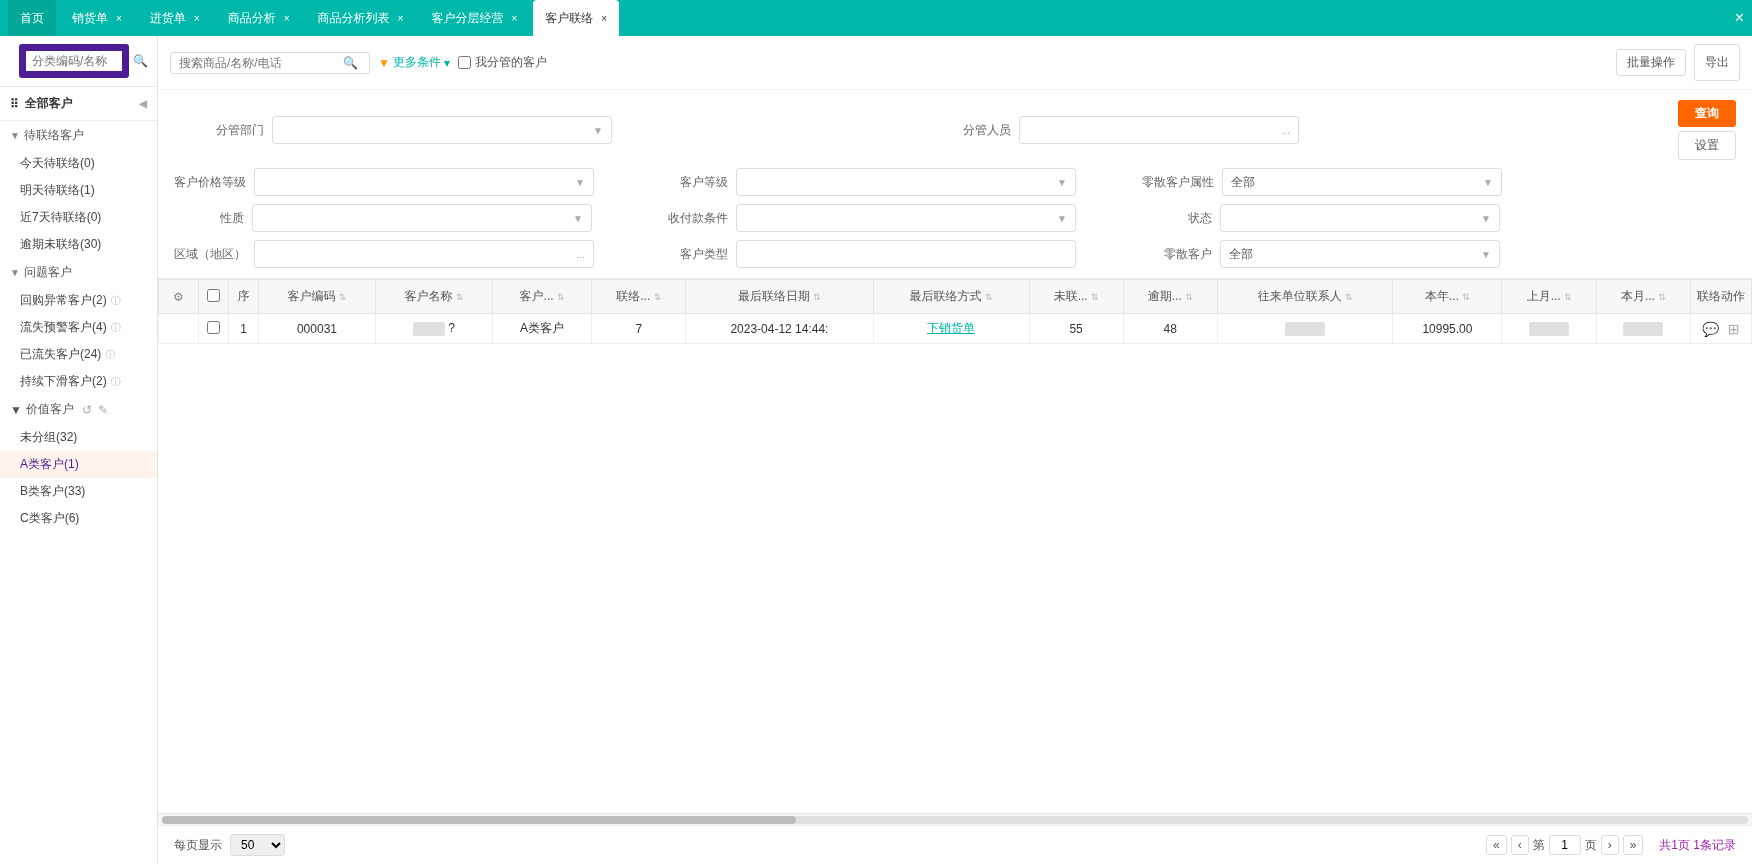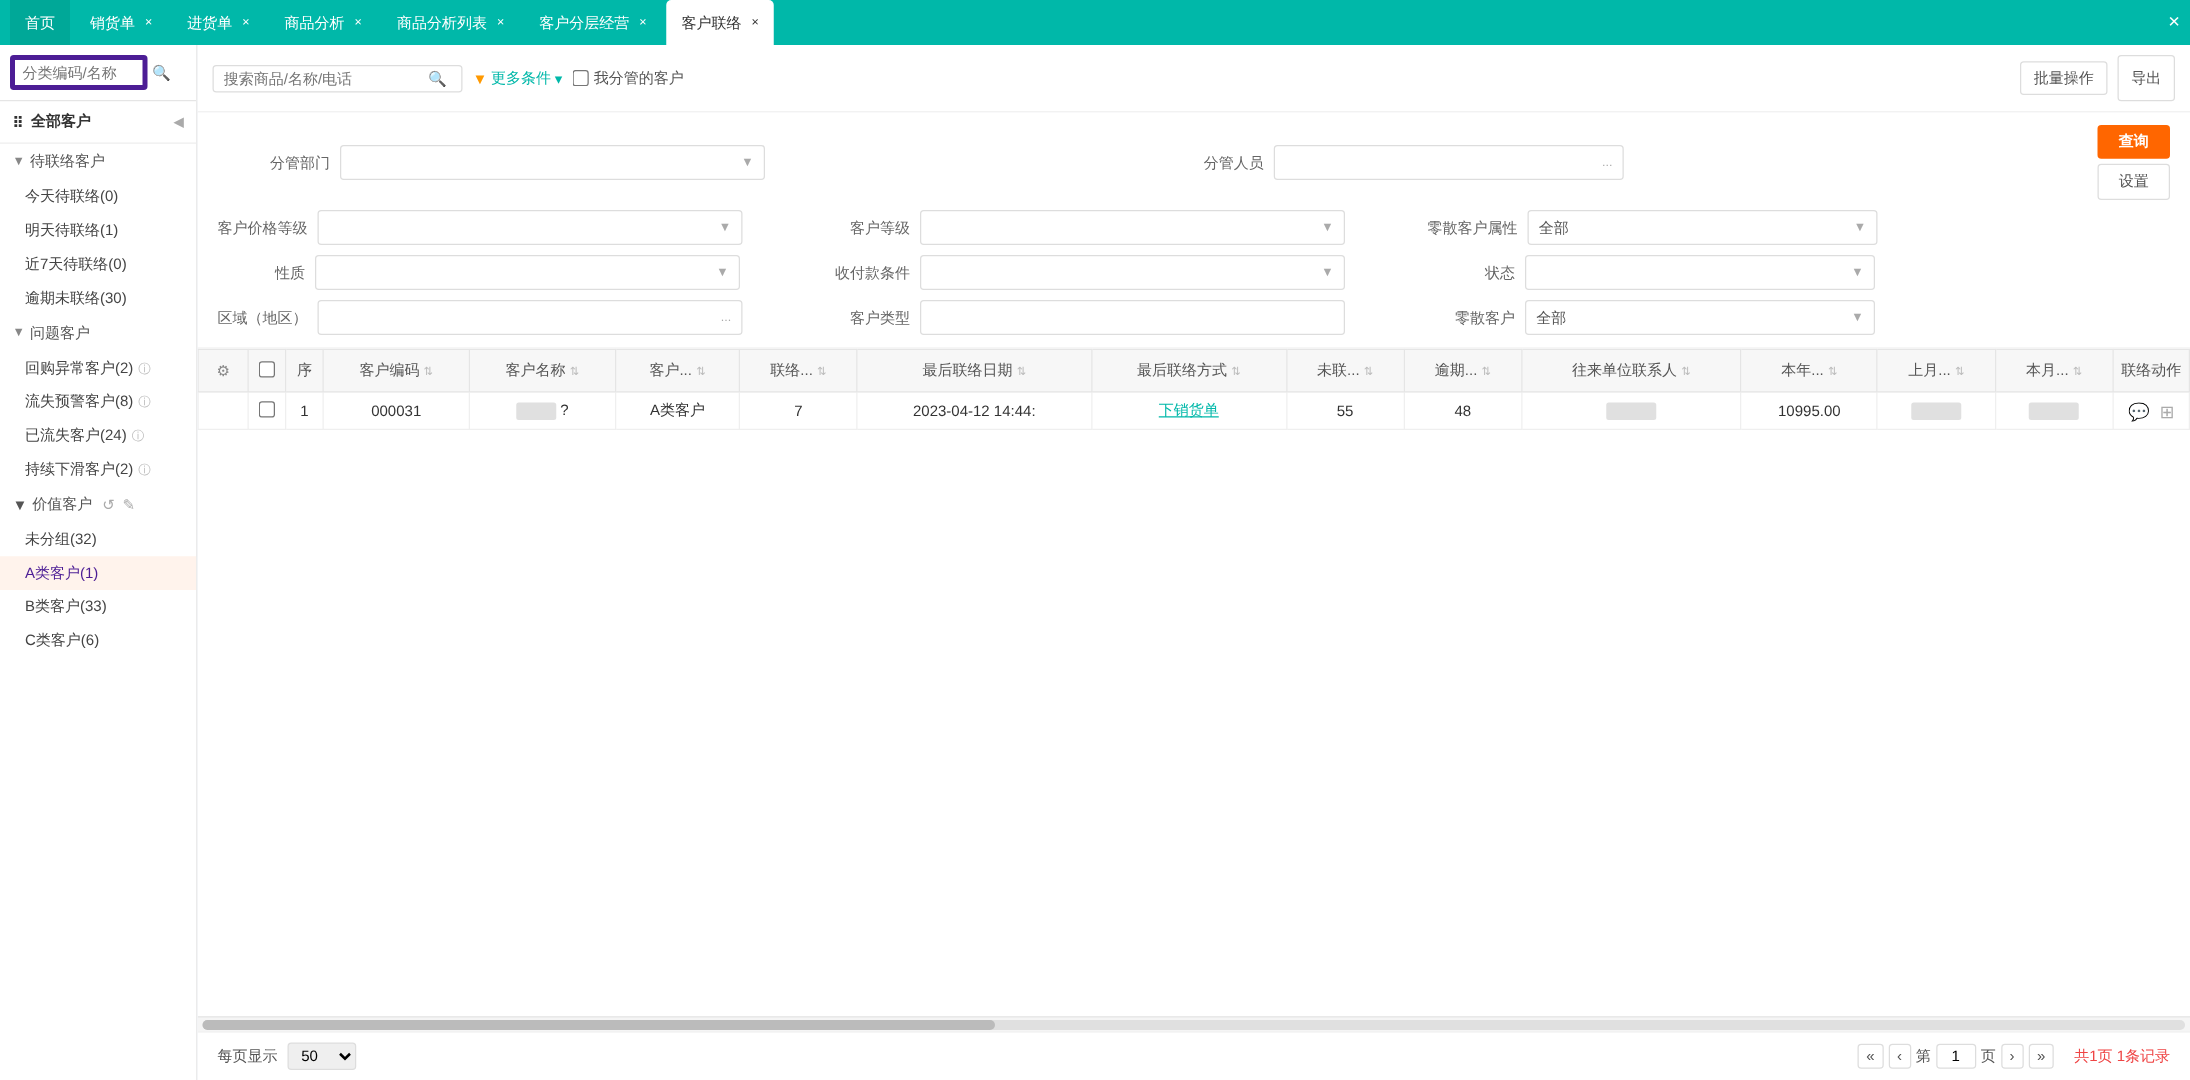--- a/index.html
+++ b/index.html
@@ -50,26 +50,27 @@
       flex-direction: column;
       overflow-y: auto;
     }
     .sidebar-search {
       padding: 8px;
       display: flex;
       align-items: center;
       border-bottom: 1px solid #e5e5e5;
     }
     .sidebar-search input {
-      border: 4px solid #4c1d95;
+      border: 7px solid #4c1d95;
       border-radius: 3px;
       padding: 3px 6px;
       width: 110px;
       font-size: 12px;
       outline: none;
+      margin-left: 11px;
     }
     .sidebar-search .search-icon { margin-left: 4px; color: #aaa; cursor: pointer; }
 
     .sidebar-header {
       display: flex;
       align-items: center;
       padding: 8px 10px;
       font-weight: bold;
       color: #333;
       border-bottom: 1px solid #eee;
@@ -288,21 +289,21 @@
       color: #555;
     }
     .page-input {
       border: 1px solid #ddd;
       border-radius: 3px;
       padding: 2px 4px;
       width: 32px;
       text-align: center;
       font-size: 12px;
     }
-    .total-text { margin-left: 12px; color: #ef4444; }
+    .total-text { margin-left: 12px; color: #a21caf; }
 
     
     .h-scrollbar-area {
       background: #f5f5f5;
       height: 12px;
       border-top: 1px solid #e5e5e5;
       display: flex;
       align-items: center;
       padding: 0 4px;
     }
@@ -414,21 +415,21 @@
 
     <div class="sidebar-group-label">
       <span class="arrow">▼</span>
       <span>问题客户</span>
     </div>
     <div class="sidebar-item">
       <span>回购异常客户(2)</span>
       <span class="info-icon">ⓘ</span>
     </div>
     <div class="sidebar-item">
-      <span>流失预警客户(8)</span>
+      <span>流失预警客户(4)</span>
       <span class="info-icon">ⓘ</span>
     </div>
     <div class="sidebar-item">
       <span>已流失客户(24)</span>
       <span class="info-icon">ⓘ</span>
     </div>
     <div class="sidebar-item">
       <span>持续下滑客户(2)</span>
       <span class="info-icon">ⓘ</span>
     </div>

